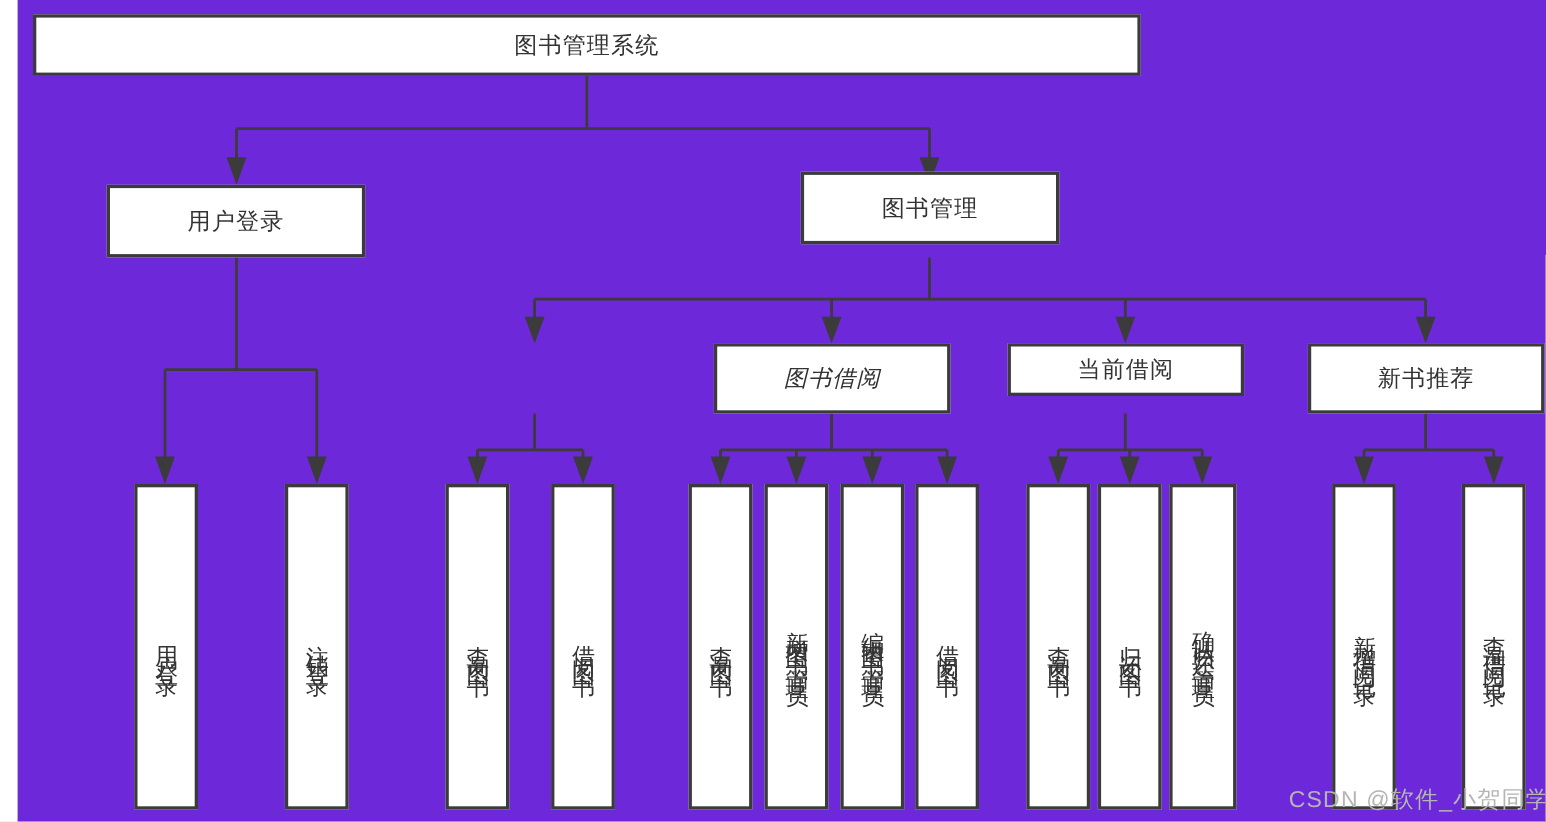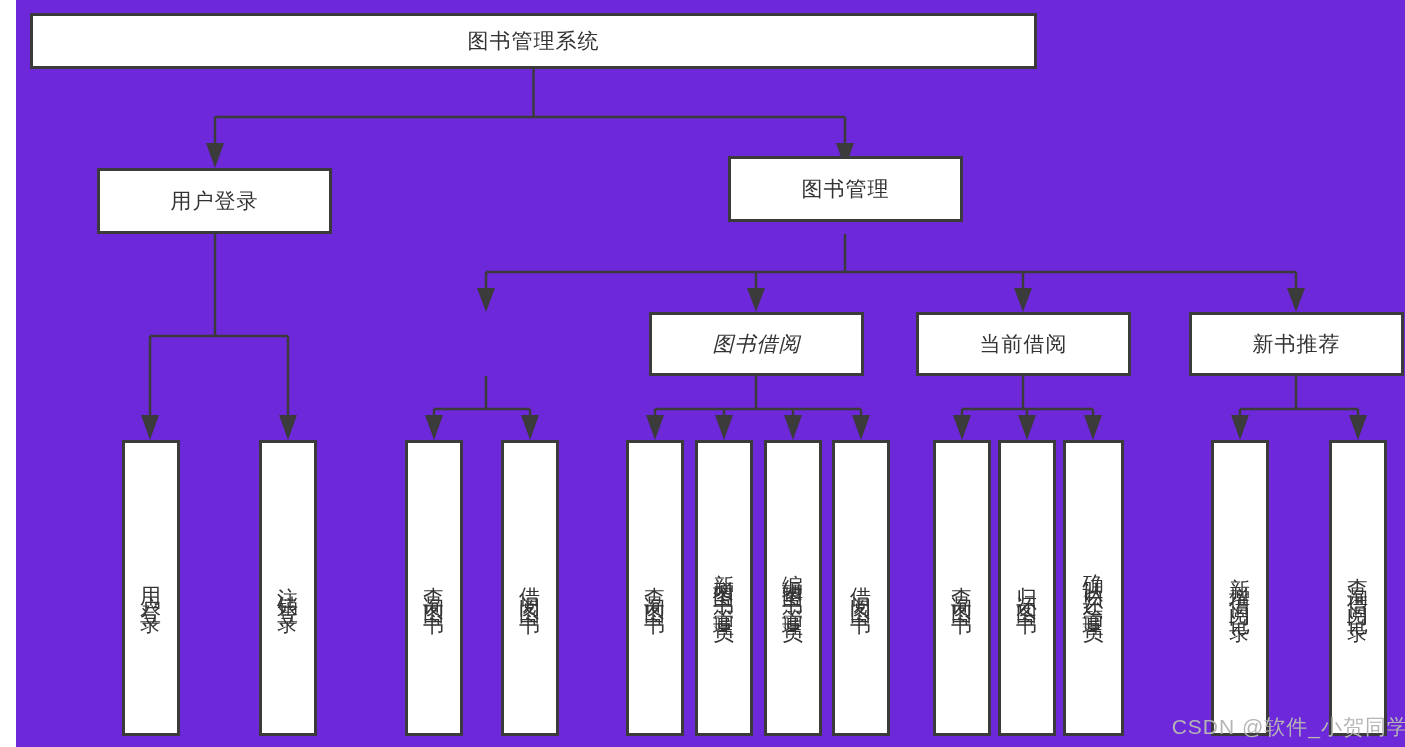--- a/index.html
+++ b/index.html
@@ -123,21 +123,21 @@
   <div class="box" style="left:81px;top:168px;width:235px;height:66px;">
     <span class="hlabel">用户登录</span>
   </div>
   <div class="box" style="left:712px;top:156px;width:235px;height:66px;">
     <span class="hlabel">图书管理</span>
   </div>
 
   <div class="box" style="left:633px;top:312px;width:215px;height:64px;font-style:italic;">
     <span class="hlabel">图书借阅</span>
   </div>
-  <div class="box" style="left:900px;top:312px;width:215px;height:64px;">
+  <div class="box" style="left:900px;top:312px;width:215px;height:48px;">
     <span class="hlabel">当前借阅</span>
   </div>
   <div class="box" style="left:1173px;top:312px;width:215px;height:64px;">
     <span class="hlabel">新书推荐</span>
   </div>
 
   <div class="box" style="left:106px;top:440px;width:58px;height:296px;">
     <span class="vlabel">用户登录</span>
   </div>
   <div class="box" style="left:243px;top:440px;width:58px;height:296px;">

